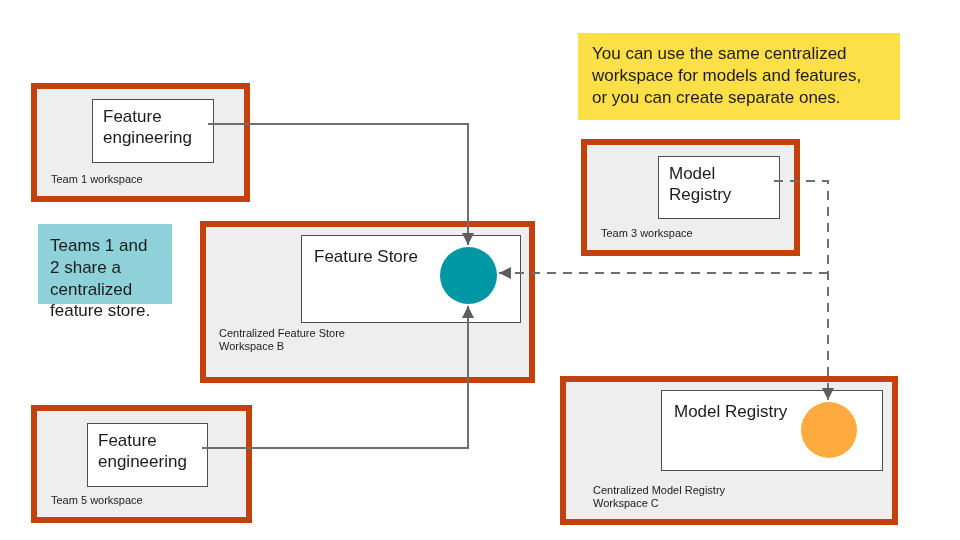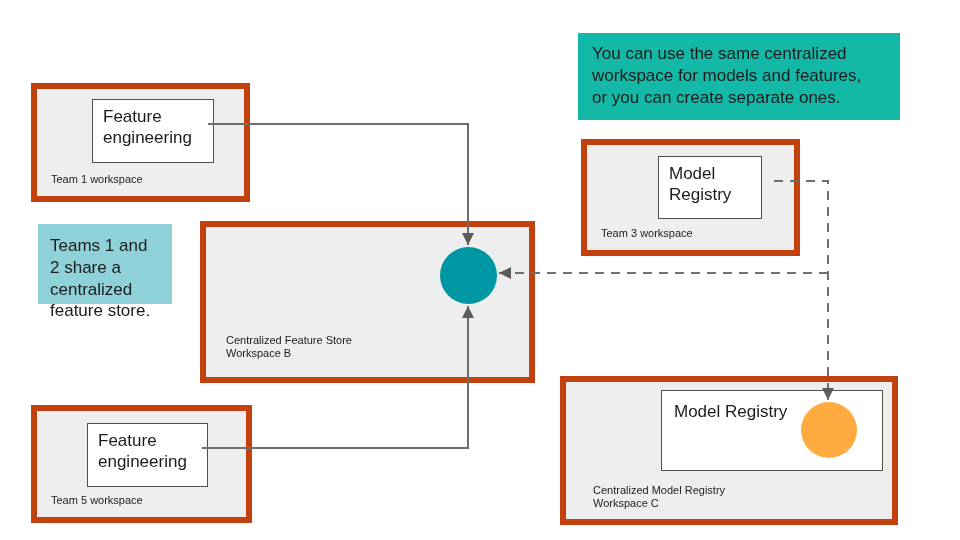--- a/index.html
+++ b/index.html
@@ -14,21 +14,21 @@
     position:absolute;background:#ffffff;border:1px solid #4f4f4f;box-sizing:border-box;
     font-size:17px;line-height:1.25;padding:6px 10px;white-space:pre-line;
   }
   .ws-label{
     position:absolute;left:14px;bottom:9px;font-size:11px;line-height:1.25;white-space:pre-line;
   }
   .note{
     position:absolute;box-sizing:border-box;font-size:17px;line-height:1.28;white-space:pre-line;
   }
   .note-teal{left:38px;top:224px;width:134px;height:80px;background:#8ed1d9;padding:11px 12px;}
-  .note-orange{left:578px;top:33px;width:322px;height:87px;background:#14b8a6;padding:10px 14px;}
+  .note-orange{left:578px;top:33px;width:322px;height:87px;background:#fde047;padding:10px 14px;}
   .fs-title{position:absolute;left:12px;top:10px;font-size:17px;}
   .overlay{position:absolute;left:0;top:0;pointer-events:none;}
   .conn{fill:none;stroke:#6e6e6e;stroke-width:2;}
   .conn.dashed{stroke-dasharray:9 7;}
 </style>
 </head>
 <body>
 
 <div class="canvas">
 
@@ -37,30 +37,33 @@
 engineering</span></div>
     <div class="ws-label">Team 1 workspace</div>
   </div>
 
   <div class="note note-teal">Teams 1 and
 2 share a
 centralized
 feature store.</div>
 
   <div class="ws" style="left:200px;top:221px;width:335px;height:162px">
-    <div class="ws-label" style="left:13px;bottom:16px;margin-left:7px;">Centralized Feature Store
+    <div class="comp" style="left:95px;top:8px;width:220px;height:88px;padding:0;">
+      <span class="fs-title">Feature Store</span>
+    </div>
+    <div class="ws-label" style="left:13px;bottom:23px;">Centralized Feature Store
 Workspace B</div>
   </div>
 
   <div class="note note-orange">You can use the same centralized
 workspace for models and features,
 or you can create separate ones.</div>
 
   <div class="ws" style="left:581px;top:139px;width:219px;height:117px">
-    <div class="comp" style="left:71px;top:11px;width:104px;height:63px"><span>Model
+    <div class="comp" style="left:71px;top:11px;width:122px;height:63px"><span>Model
 Registry</span></div>
     <div class="ws-label">Team 3 workspace</div>
   </div>
 
   <div class="ws" style="left:560px;top:376px;width:338px;height:149px">
     <div class="comp" style="left:95px;top:8px;width:222px;height:81px;padding:0;">
       <span class="fs-title">Model Registry</span>
     </div>
     <div class="ws-label" style="left:14px;bottom:8px;margin-left:13px;">Centralized Model Registry
 Workspace C</div>

